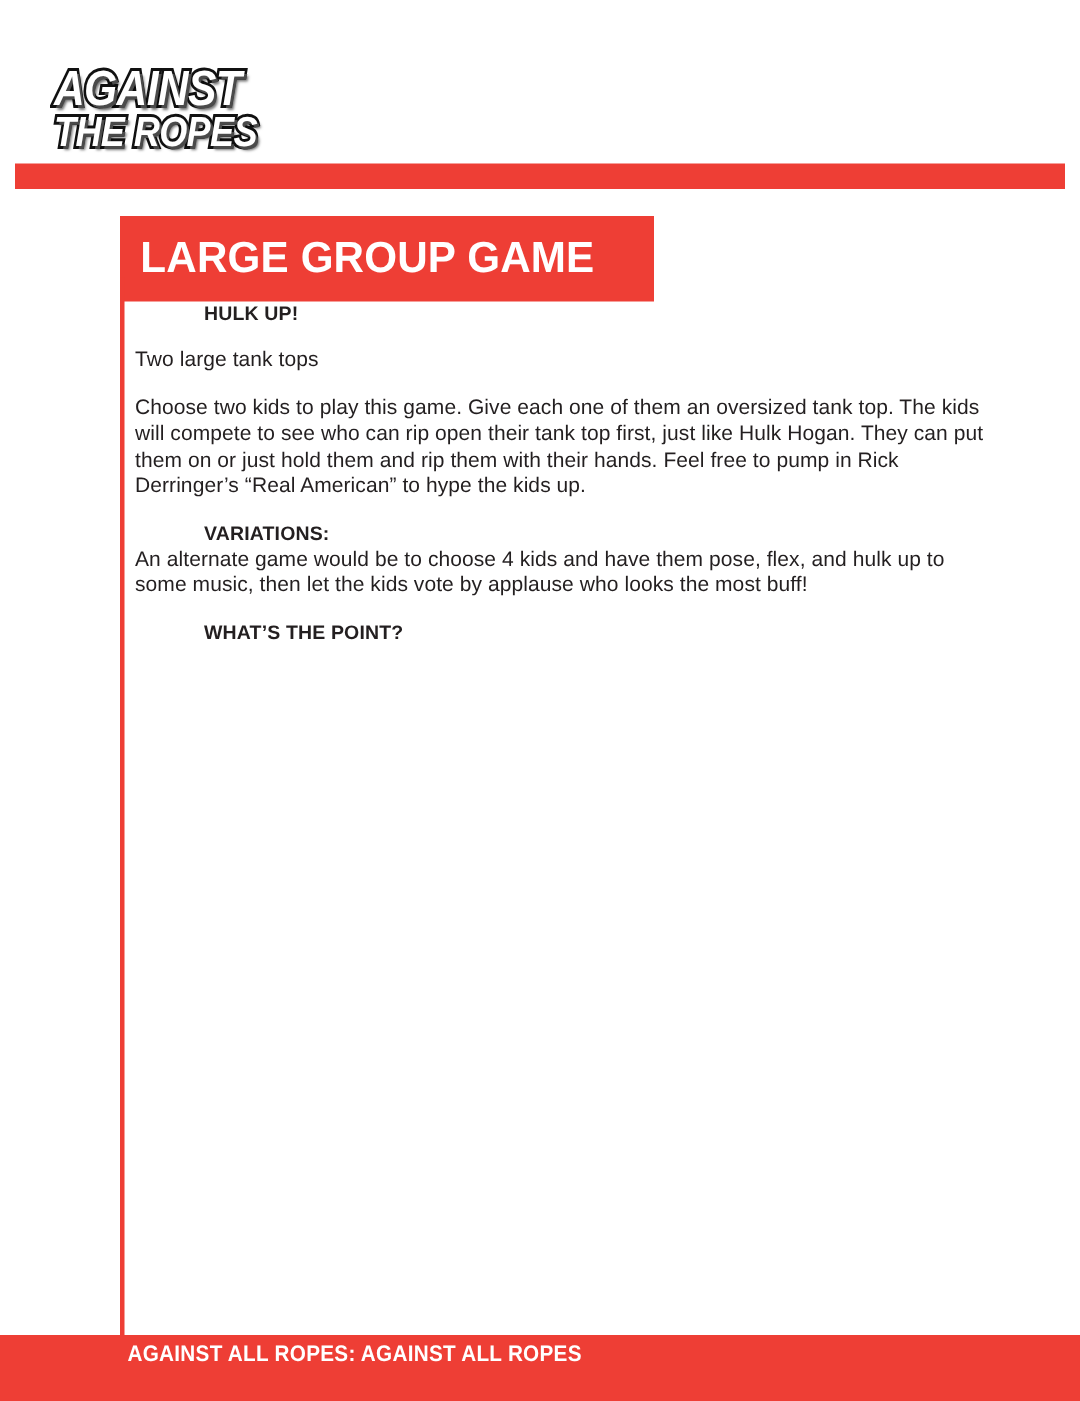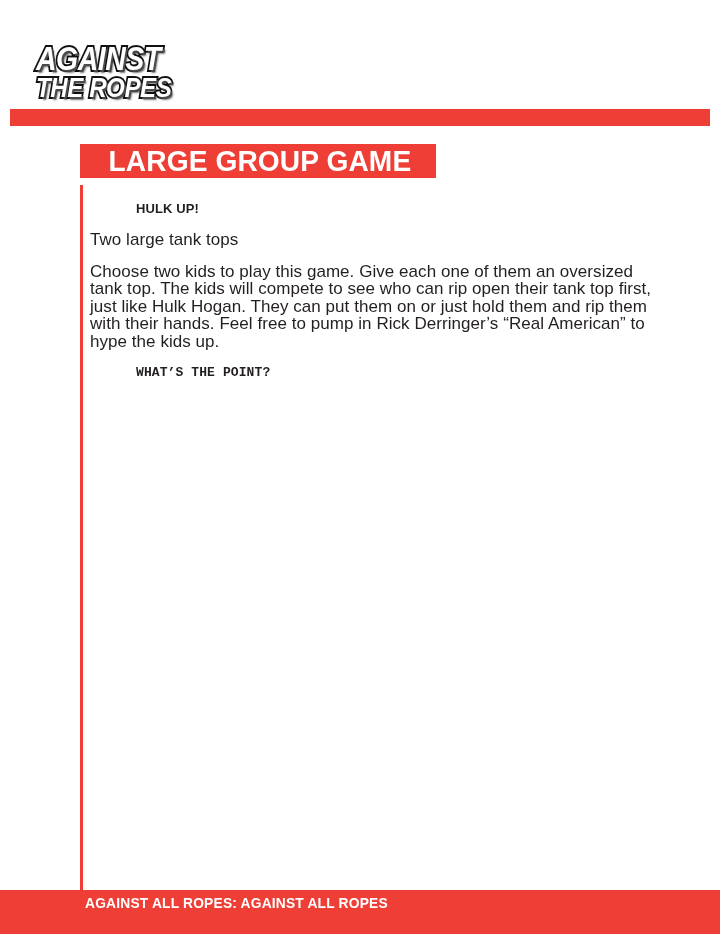--- a/index.html
+++ b/index.html
@@ -52,26 +52,25 @@
     height: 17px;
     background: #ee3e35;
   }
 
   
   .title-banner {
     position: absolute;
     left: 80px;
     top: 144px;
     width: 356px;
-    height: 34px;
+    height: 57px;
     background: #ee3e35;
     box-sizing: border-box;
     display: flex;
     align-items: center;
-    justify-content: center;
   }
   .title-banner-text {
     color: #ffffff;
     font-size: 29px;
     font-weight: bold;
     letter-spacing: 0.1px;
     transform: scaleX(0.97);
     transform-origin: left center;
     padding-left: 14px;
     white-space: nowrap;
@@ -90,32 +89,32 @@
   
   .content {
     position: absolute;
     left: 90px;
     top: 200px;
     width: 575px;
   }
   .section {
     margin-bottom: 14px;
   }
-  .section:last-child { margin-bottom: 16px; font-family: Liberation Mono, monospace; }
+  .section:last-child { margin-bottom: 16px; }
 
   .section-heading {
     font-size: 13px;
     font-weight: bold;
     color: #231f20;
     line-height: 17px;
     letter-spacing: 0.1px;
     padding-left: 46px;
   }
   .section-body {
-    font-size: 17px;
+    font-size: 14px;
     font-weight: normal;
     color: #231f20;
     line-height: 17.5px;
     letter-spacing: 0.05px;
   }
 
   
   .footer-bar {
     position: absolute;
     left: 0;
@@ -160,20 +159,24 @@
   </div>
 
   <div class="section">
     <div class="section-body">Two large tank tops</div>
   </div>
 
   <div class="section">
     <div class="section-body">Choose two kids to play this game. Give each one of them an oversized tank top. The kids will compete to see who can rip open their tank top first, just like Hulk Hogan. They can put them on or just hold them and rip them with their hands. Feel free to pump in Rick Derringer’s “Real American” to hype the kids up.</div>
   </div>
 
+  <div class="section">
+    <div class="section-heading">VARIATIONS:</div>
+    <div class="section-body">An alternate game would be to choose 4 kids and have them pose, flex, and hulk up to some music, then let the kids vote by applause who looks the most buff!</div>
+  </div>
 
   <div class="section">
     <div class="section-heading">WHAT’S THE POINT?</div>
   </div>
 
 </div>
 
 <div class="footer-bar"></div>
 <div class="footer-text">AGAINST ALL ROPES: AGAINST ALL ROPES</div>
 

